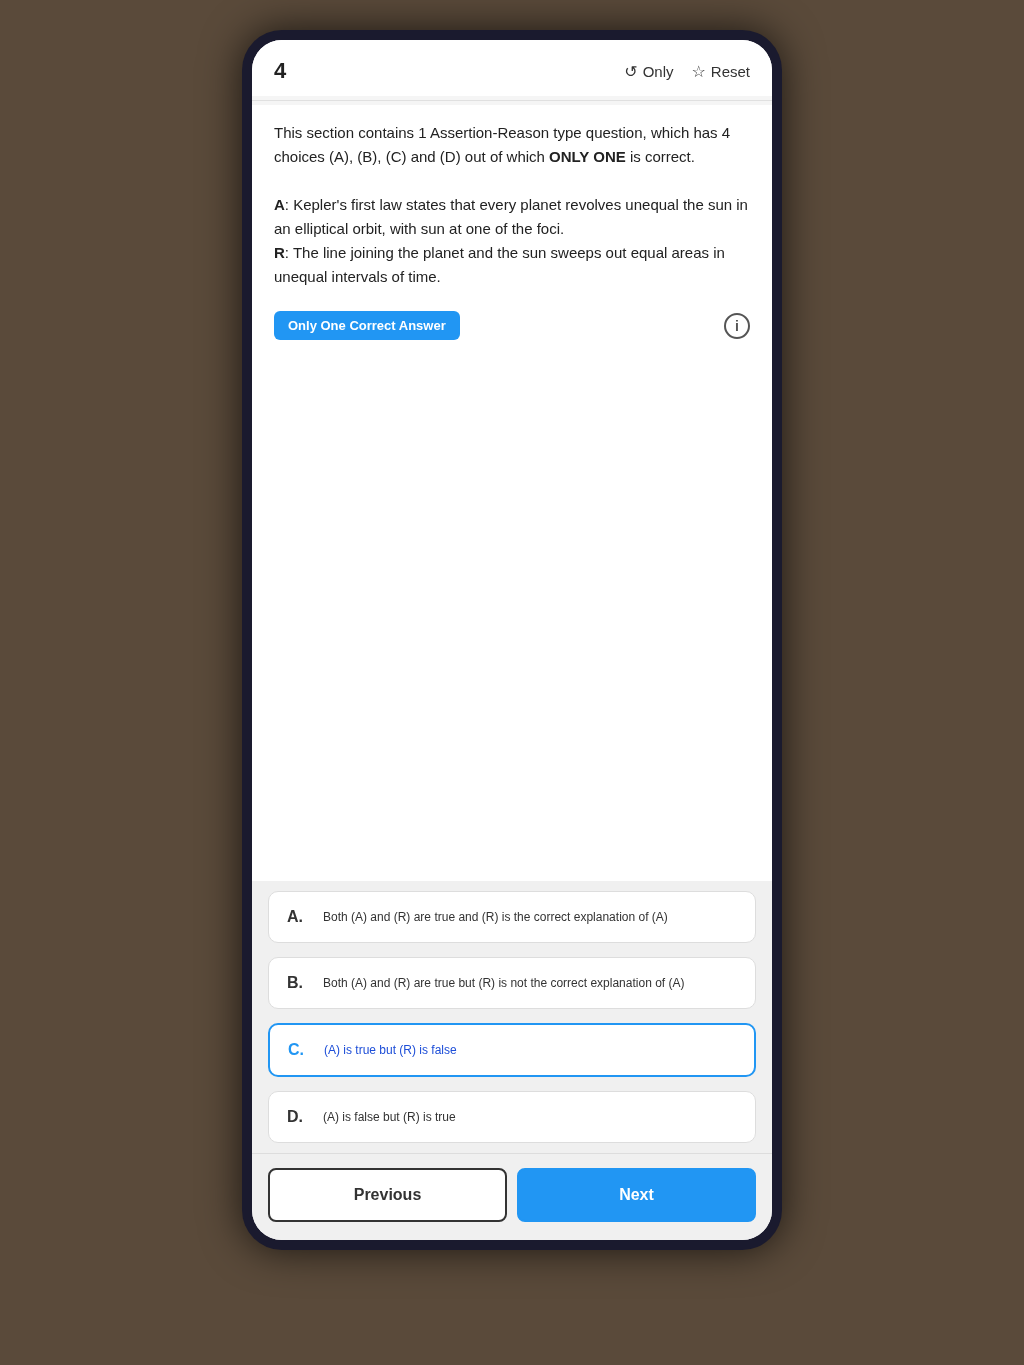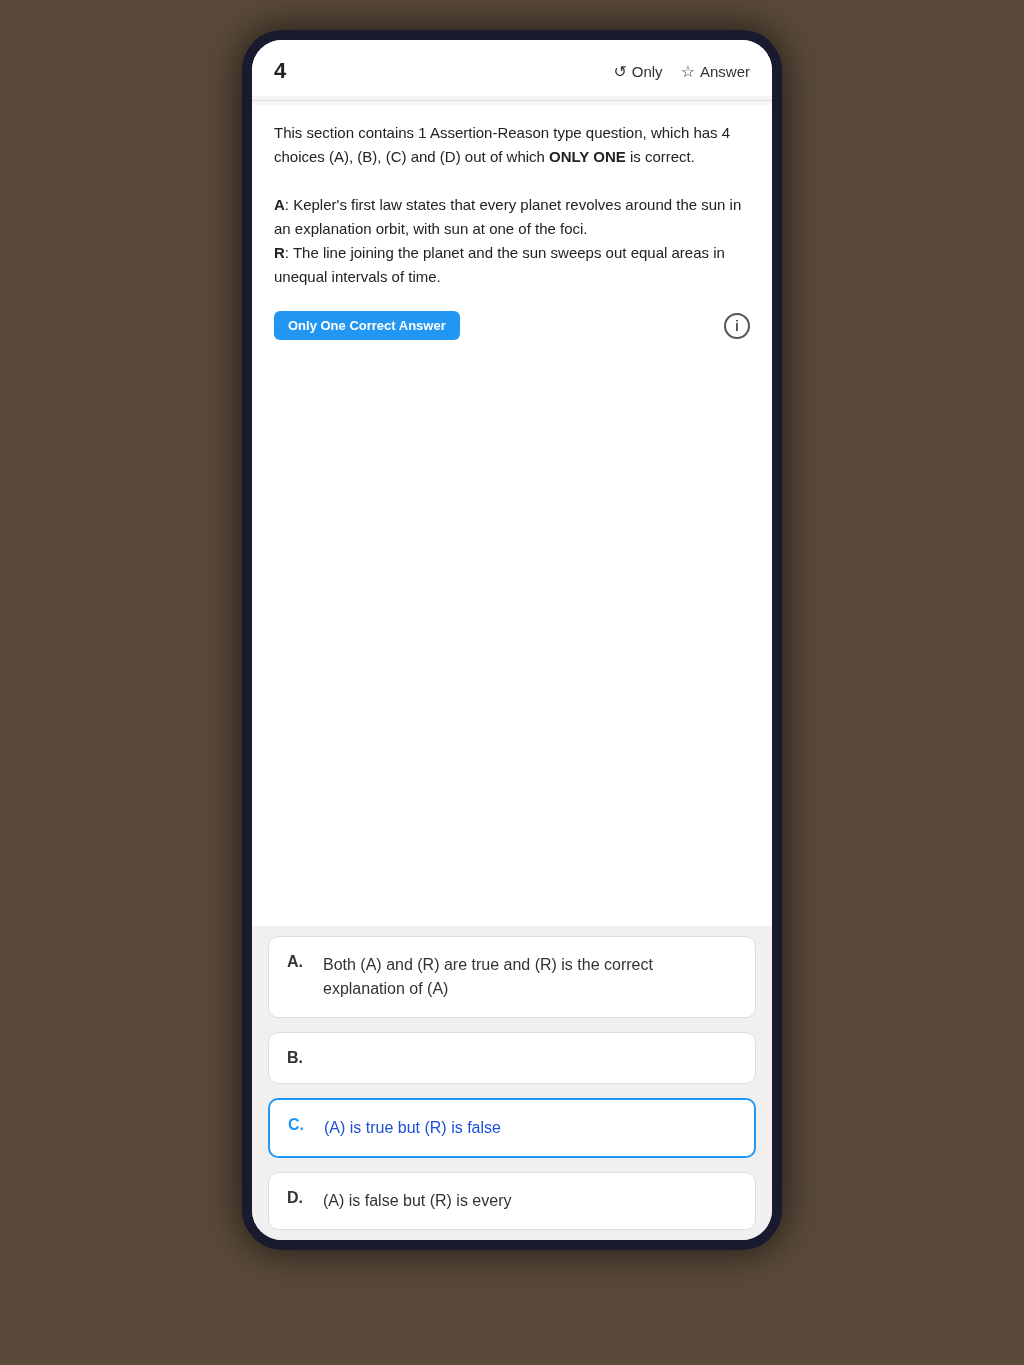--- a/index.html
+++ b/index.html
@@ -122,21 +122,21 @@
     .option-label {
       font-size: 16px;
       font-weight: 600;
       color: #333;
       min-width: 22px;
     }
     .option-label.selected {
       color: #2196f3;
     }
     .option-text {
-      font-size: 16px;
+      font-size: 12px;
       color: #333;
       line-height: 1.5;
     }
     .option-text.selected {
       color: #1d4ed8;
     }
     .bottom-nav {
       display: flex;
       gap: 0;
       padding: 14px 16px 18px;
@@ -177,58 +177,63 @@
 
     <div class="header">
       <span class="question-number">4</span>
       <div class="header-actions">
         <button class="header-btn">
           <span class="reset-icon">↺</span>
           <span>Only</span>
         </button>
         <button class="header-btn">
           <span class="review-icon">☆</span>
-          <span>Answer</span>
+          <span>Reset</span>
         </button>
       </div>
     </div>
 
     <div class="divider"></div>
 
     <div class="content-area">
       <div class="question-text">
         This section contains 1 Assertion-Reason type question, which has 4 choices (A), (B), (C) and (D) out of which <span class="bold">ONLY ONE</span> is correct.<br><br>
-        <span class="bold">A</span><span>: Kepler's first law states that every planet revolves around the sun in an explanation orbit, with sun at one of the foci.</span><br>
+        <span class="bold">A</span><span>: Kepler's first law states that every planet revolves unequal the sun in an elliptical orbit, with sun at one of the foci.</span><br>
         <span class="bold">R</span><span>: The line joining the planet and the sun sweeps out equal areas in unequal intervals of time.</span>
       </div>
 
       <div class="badge-row">
         <div class="badge">Only One Correct Answer</div>
         <div class="info-icon">i</div>
       </div>
     </div>
 
     <div class="options-area">
 
       <div class="option-card">
         <span class="option-label">A.</span>
         <span class="option-text">Both (A) and (R) are true and (R) is the correct explanation of (A)</span>
       </div>
 
       <div class="option-card">
         <span class="option-label">B.</span>
+        <span class="option-text">Both (A) and (R) are true but (R) is not the correct explanation of (A)</span>
       </div>
 
       <div class="option-card selected">
         <span class="option-label selected">C.</span>
         <span class="option-text selected">(A) is true but (R) is false</span>
       </div>
 
       <div class="option-card">
         <span class="option-label">D.</span>
-        <span class="option-text">(A) is false but (R) is every</span>
-      </div>
-
-    </div>
-
+        <span class="option-text">(A) is false but (R) is true</span>
+      </div>
+
+    </div>
+
+    <div class="bottom-nav">
+      <button class="nav-btn prev">Previous</button>
+      <button class="nav-btn next">Next</button>
+    </div>
 
   </div>
 </div>
 
 </body></html>

